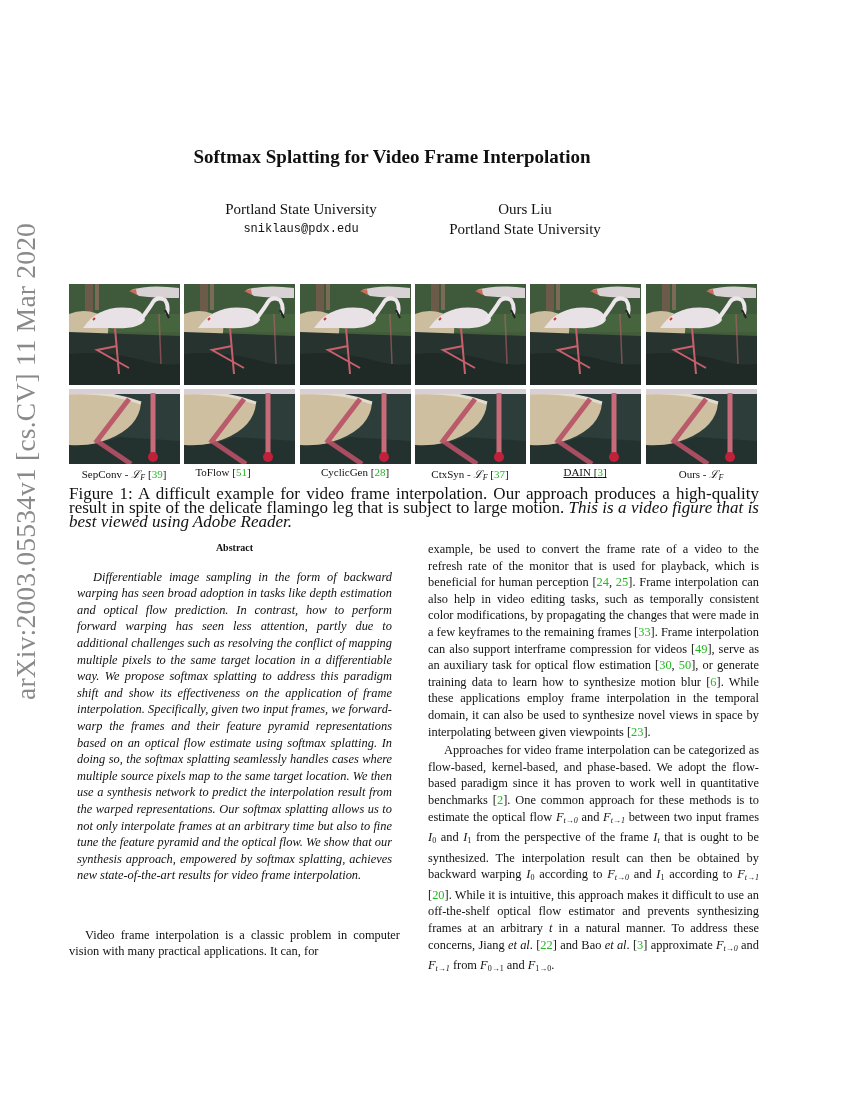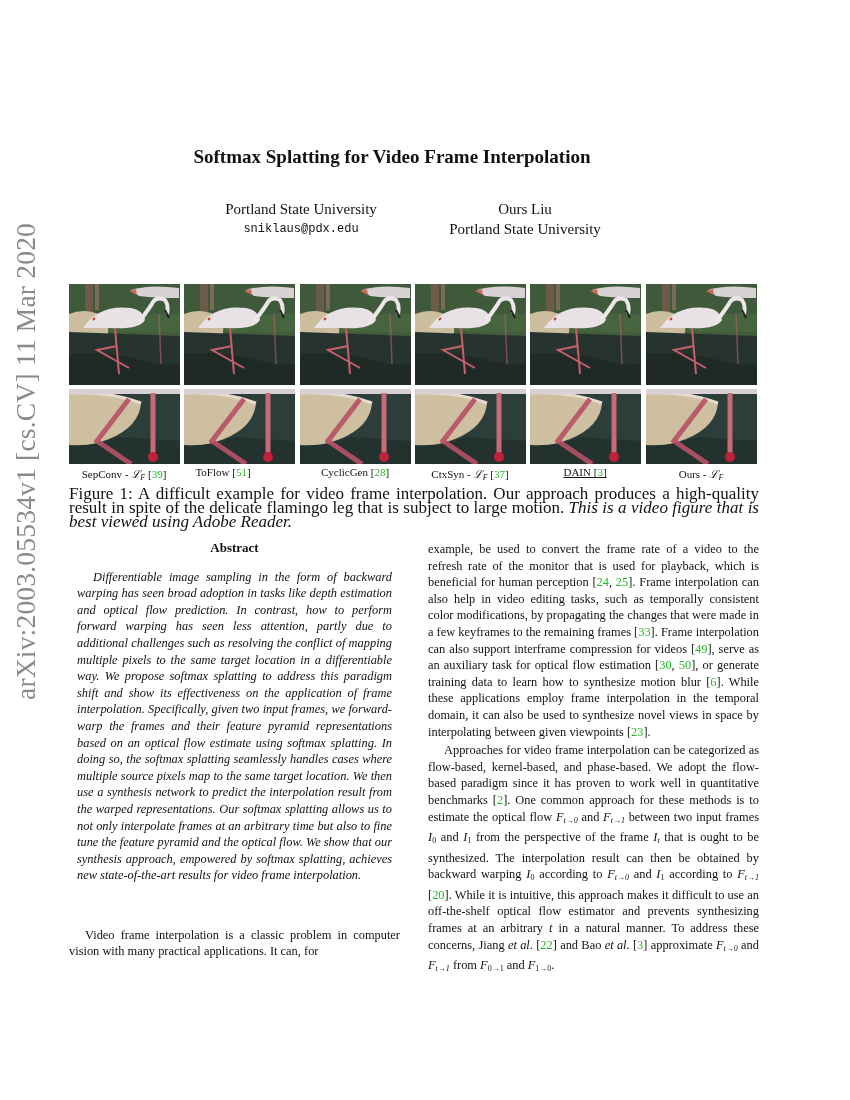--- a/index.html
+++ b/index.html
@@ -15,21 +15,21 @@
   .figure { position: absolute; left: 69px; top: 284px; width: 690px; }
   .tile { position: absolute; width: 111px; overflow: hidden; }
   .tile.top { top: 0; height: 101px; }
   .tile.bot { top: 105px; height: 75px; }
   .sub-caption { position: absolute; top: 466px; width: 130px; text-align: center; font-size: 11px; }
   .cite { color: #22b822; }
   .fig-caption { position: absolute; left: 69px; top: 487px; width: 690px; font-size: 17px; line-height: 14px; text-align: justify; }
   .col { position: absolute; font-size: 12.4px; line-height: 16.6px; text-align: justify; hyphens: manual; }
   .col-left { left: 69px; top: 540px; width: 331px; }
   .col-right { left: 428px; top: 541px; width: 331px; }
-  .section-head { font-weight: bold; font-size: 13px; text-align: center; margin: 0 0 12px 0; }
+  .section-head { font-weight: bold; font-size: 10px; text-align: center; margin: 0 0 12px 0; }
   .abstract-body { font-style: italic; text-indent: 16px; margin: 8px; }
   .intro-head { font-weight: bold; font-size: 14.5px; text-align: left; margin: 17px 0 8px 0; }
   .para { margin: 0; }
   .indent { text-indent: 16px; margin-top: 43px; }
   .math { font-style: italic; }
   .sub { font-size: 8px; vertical-align: -2px; font-style: italic; }
 </style>
 </head>
 <body>
 

